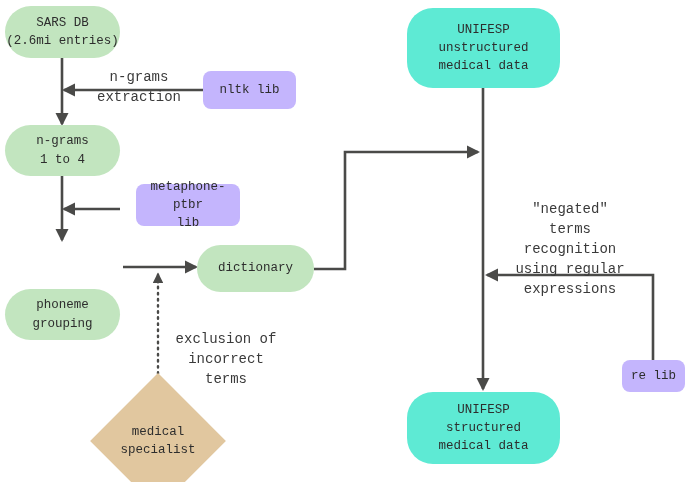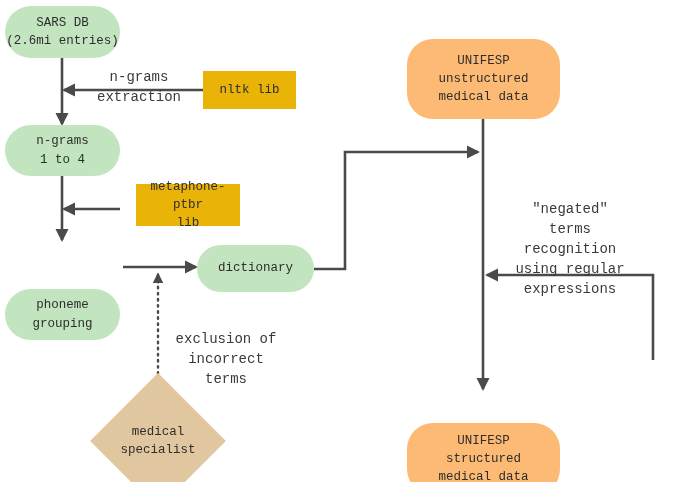--- a/index.html
+++ b/index.html
@@ -35,26 +35,25 @@
     white-space: pre-line;
     z-index: 2;
   }
   .node-rounded {
     border-radius: 26px;
   }
   .node-green {
     background: #c2e5bf;
   }
   .node-blue {
-    background: #fdba74;
-    margin-top: 31px;
+    background: #5eead4;
   }
   .node-pink {
-    background: #eab308;
-    border-radius: 0;
+    background: #c4b5fd;
+    border-radius: 8px;
   }
   .diamond-wrap {
     position: absolute;
     z-index: 2;
   }
   .diamond-shape {
     position: absolute;
     left: 0;
     top: 0;
     width: 100%;
@@ -130,20 +129,21 @@
   <div class="node node-rounded node-green" style="left:5px; top:241px; width:115px; height:51px;margin-top:48px;">phoneme
 grouping</div>
 
   <div class="node node-rounded node-green" style="left:197px; top:245px; width:117px; height:47px;">dictionary</div>
 
   <div class="node node-pink" style="left:203px; top:71px; width:93px; height:38px;">nltk lib</div>
 
   <div class="node node-pink" style="left:136px; top:184px; width:104px; height:42px;">metaphone-ptbr
 lib</div>
 
+  <div class="node node-pink" style="left:622px; top:360px; width:63px; height:32px;">re lib</div>
 
   <div class="node node-rounded node-blue" style="left:407px; top:8px; width:153px; height:80px;">UNIFESP
 unstructured
 medical data</div>
 
   <div class="node node-rounded node-blue" style="left:407px; top:392px; width:153px; height:72px;">UNIFESP
 structured
 medical data</div>
 
   <div class="diamond-wrap" style="left:110px; top:393px; width:96px; height:96px;">

